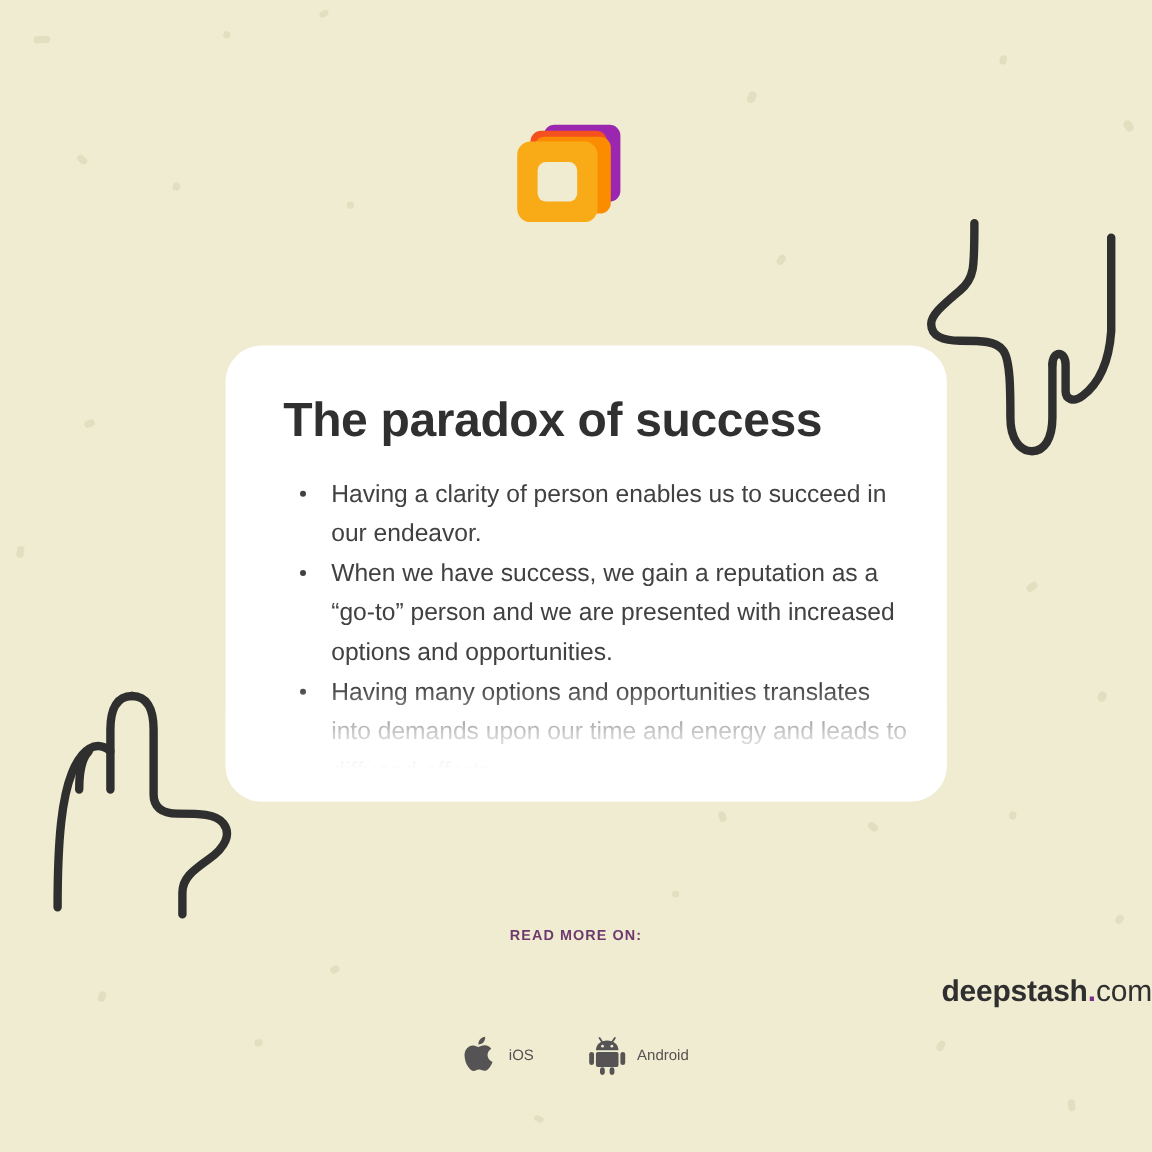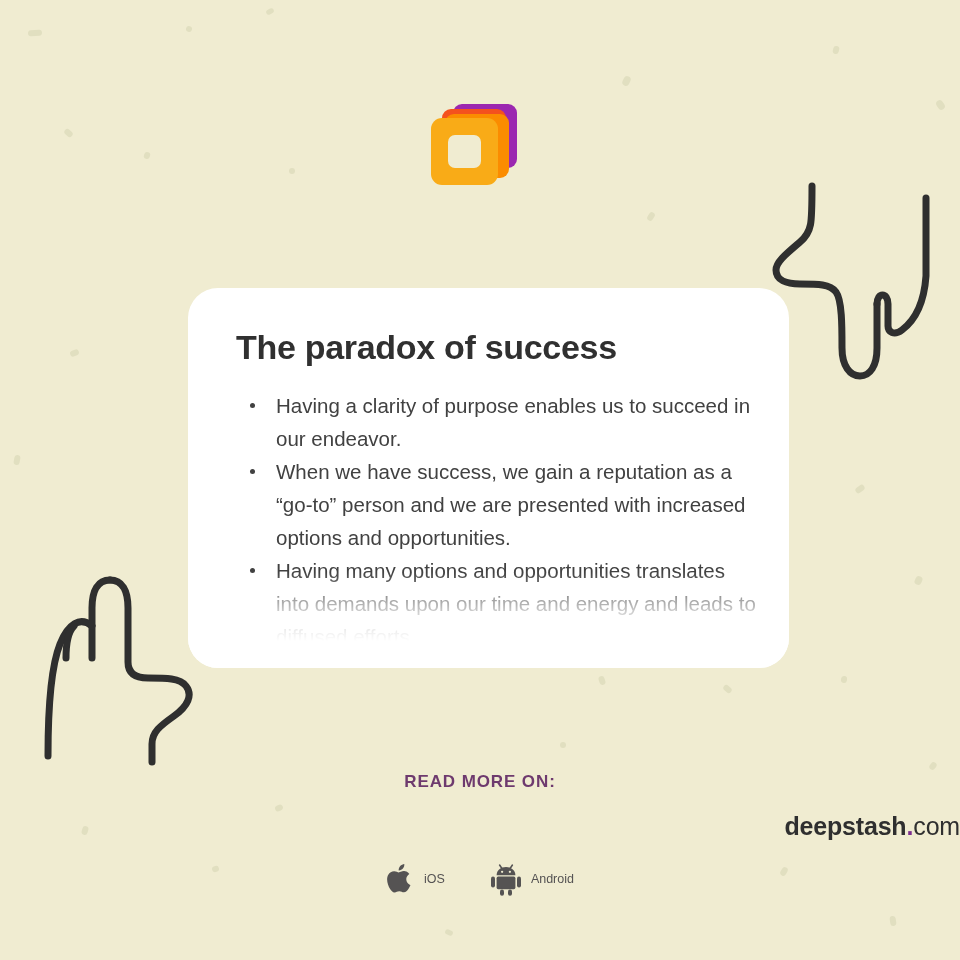--- a/index.html
+++ b/index.html
@@ -45,21 +45,21 @@
   #card {
     position:absolute;
     left:188px; top:288px;
     width:601px; height:380px;
     background:#ffffff;
     border-radius:30px;
     overflow:hidden;
   }
   #card-title {
     margin:40px 0 0 48px;
-    font-size:34px;
+    font-size:40px;
     font-weight:bold;
     color:#303030;
     letter-spacing:-0.3px;
   }
   #card-list {
     margin:22px 0 0 62px;
     padding:0;
     list-style:none;
     width:510px;
   }
@@ -85,21 +85,21 @@
     height:96px;
     background:linear-gradient(to bottom, rgba(255,255,255,0) 0%, rgba(255,255,255,0.75) 42%, #ffffff 72%);
     pointer-events:none;
   }
 
   
   #read-more {
     position:absolute;
     left:0; right:0; top:772px;
     text-align:center;
-    font-size:17px;
+    font-size:12px;
     font-weight:bold;
     letter-spacing:0.9px;
     color:#6e3a6e;
   }
   #wordmark {
     position:absolute;
     left:0; right:0; top:812px;
     text-align:right;
     font-size:25px;
     color:#2f2f2f;
@@ -172,21 +172,21 @@
       <path d="M80 14 C92 14, 98 24, 98 42 L98 96 C98 106, 104 112, 118 112 C136 112, 150 112, 156 120 C163 129, 158 140, 144 150 C130 160, 122 166, 122 178 L122 196"></path>
       <path d="M80 14 C68 14, 62 24, 62 42 L62 92"></path>
       <path d="M62 60 C50 50, 38 58, 30 78 C22 98, 18 130, 18 190"></path>
       <path d="M44 60 C38 66, 36 76, 36 92"></path>
     </svg>
   </div>
 
   <div id="card">
     <h1 id="card-title">The paradox of success</h1>
     <ul id="card-list">
-      <li>Having a clarity of purpose enables us to succeed in our endeavor.</li>
+      <li>Having a clarity of person enables us to succeed in our endeavor.</li>
       <li>When we have success, we gain a reputation as a “go-to” person and we are presented with increased options and opportunities.</li>
       <li>Having many options and opportunities translates into demands upon our time and energy and leads to diffused efforts.</li>
     </ul>
     <div id="fade"></div>
   </div>
 
   <div id="read-more">READ MORE ON:</div>
 
   <div id="wordmark">
     <span class="ds-name">deepstash</span><span class="ds-dot">.</span><span class="ds-tld">com</span>

